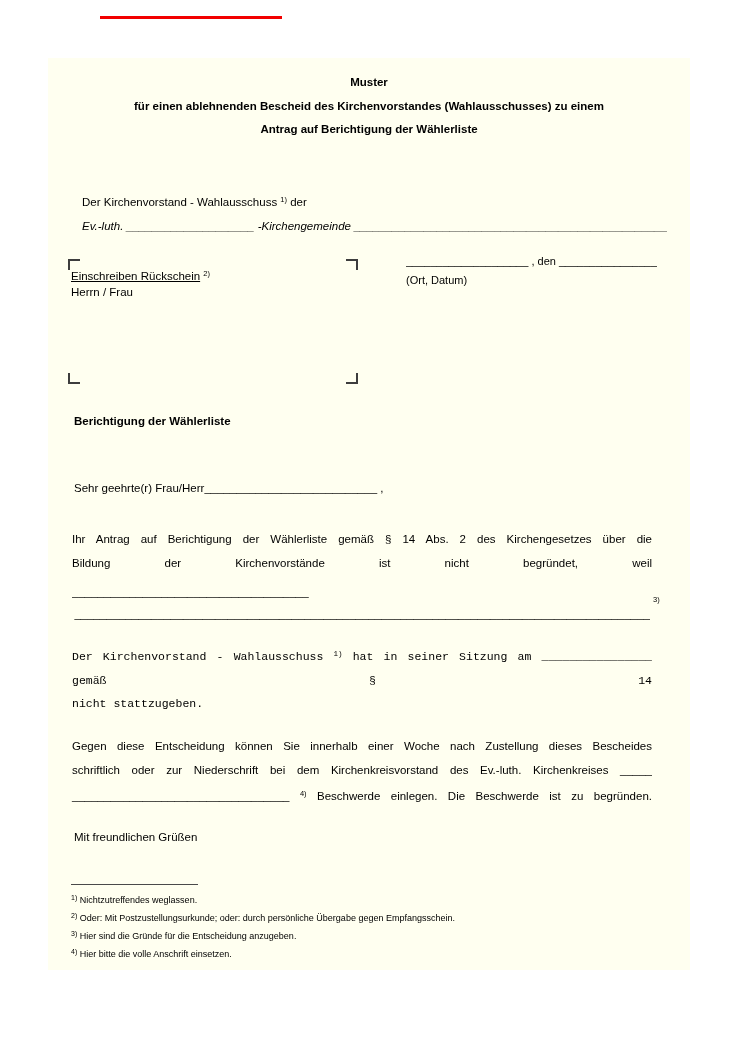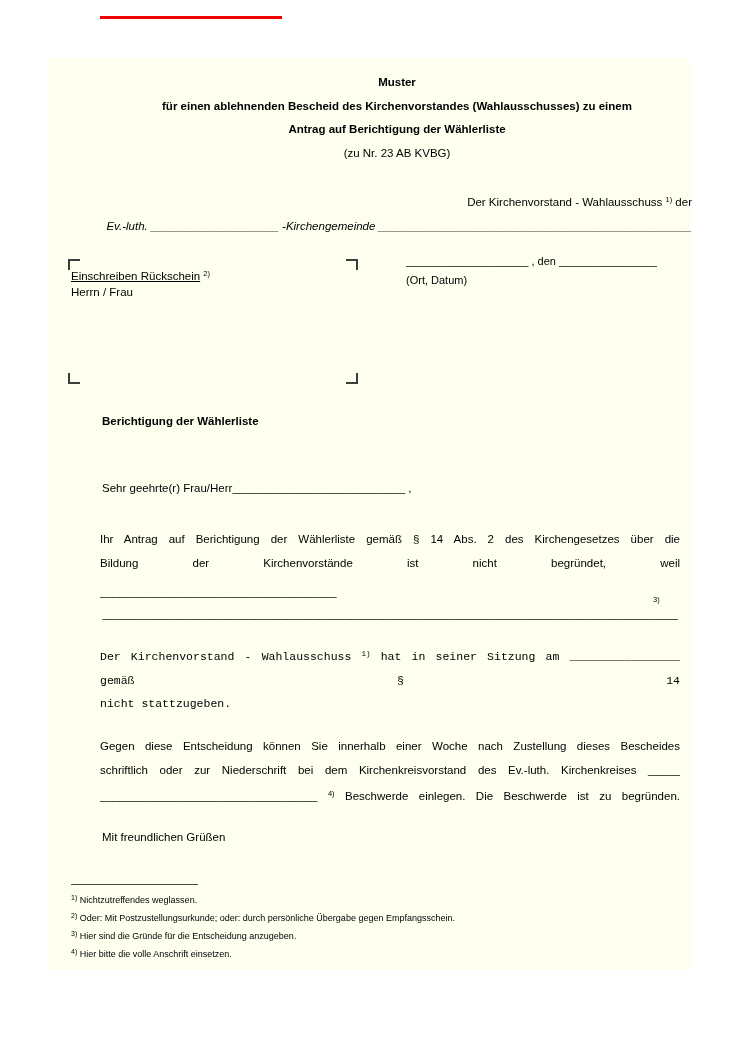--- a/index.html
+++ b/index.html
@@ -4,21 +4,21 @@
 <style>
   html,body{margin:0;padding:0;}
   body{
     width:739px;height:1046px;position:relative;background:#ffffff;
     font-family:"Liberation Sans", sans-serif;color:#000;
     -webkit-font-smoothing:antialiased;
   }
   .red-line{position:absolute;left:100px;top:16px;width:182px;height:3px;}
   .page{position:absolute;left:48px;top:58px;width:642px;height:912px;background:#fffff0;}
   .abs{position:absolute;}
-  .t{font-size:11.5px;line-height:23.5px;margin-left:28px;}
+  .t{font-size:11.5px;line-height:23.5px;}
   .sm{font-size:9px;line-height:16px;}
   .b{font-weight:bold;}
   .ctr{text-align:center;width:100%;}
   .jl{text-align:justify;text-align-last:justify;}
   .sup{font-size:7.5px;vertical-align:4px;}
   .fsup{font-size:7px;vertical-align:3px;}
   .ul{text-decoration:underline;margin-top:22px;}
   .clip{overflow:hidden;white-space:nowrap;}
   .bracket{width:10px;height:9px;}
   .bk-tl{border-top:2px solid #3d3d3d;border-left:2px solid #3d3d3d;}
@@ -32,24 +32,23 @@
 <body>
 
 <div class="red-line" style="background:#f20000;"></div>
 
 <div class="page">
 
   <div class="abs ctr t" style="top:13px;left:0;">
     <div class="b">Muster</div>
     <div class="b">für einen ablehnenden Bescheid des Kirchenvorstandes (Wahlausschusses) zu einem</div>
     <div class="b">Antrag auf Berichtigung der Wählerliste</div>
-    <div>(zu Nr. 23 AB KVBG)</div>
   </div>
 
-  <div class="abs t" style="top:130px;left:26px;width:590px;text-align:right;">
+  <div class="abs t" style="top:130px;left:34px;width:590px;">
     <div><span>Der Kirchenvorstand - Wahlausschuss </span><span class="sup">1)</span><span> der</span></div>
     <div class="clip" style="width:590px;font-style:italic;"><span>Ev.-luth. </span><span>____________________</span><span> -Kirchengemeinde </span><span>_________________________________________________</span></div>
   </div>
 
   <div class="abs bracket bk-tl" style="left:20px;top:201px;"></div>
   <div class="abs bracket bk-tr" style="left:298px;top:201px;"></div>
   <div class="abs bracket bk-bl" style="left:20px;top:315px;"></div>
   <div class="abs bracket bk-br" style="left:298px;top:315px;"></div>
 
   <div class="abs" style="left:23px;top:208px;font-size:11.5px;line-height:15.5px;">

